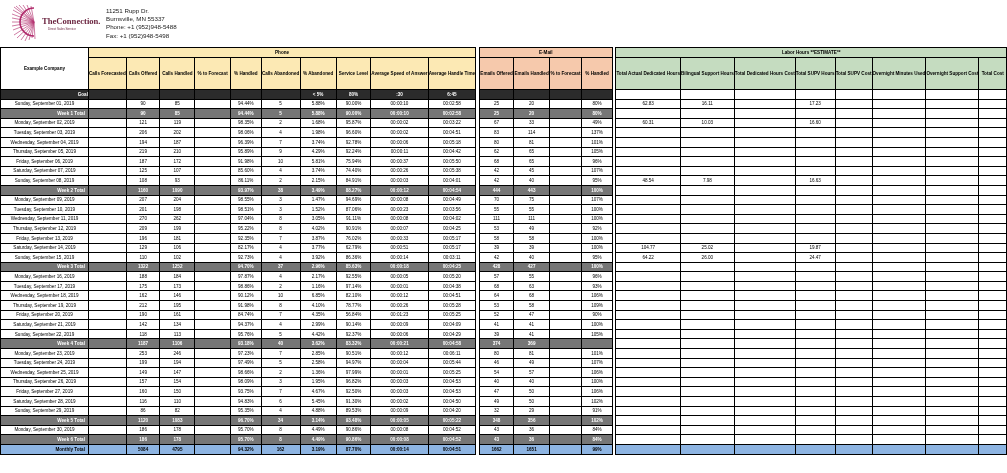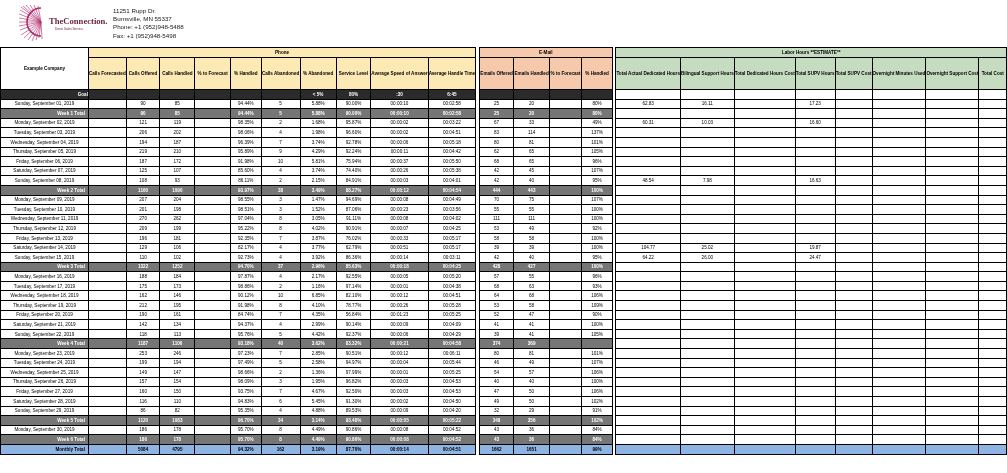--- a/index.html
+++ b/index.html
@@ -5,21 +5,21 @@
   html,body{margin:0;padding:0;}
   body{
     width:1007px;height:473px;
     background:#ffffff;
     font-family:"Liberation Sans", sans-serif;
     font-size:5px;
     color:#000;
     overflow:hidden;
   }
   
-  .topbar{display:flex;align-items:flex-start;height:44px;padding:3px 0 0 15px;}
+  .topbar{display:flex;align-items:flex-start;height:44px;padding:3px 0 0 8px;}
   .logo-wrap{width:95px;display:flex;align-items:center;justify-content:center;padding-top:2px;}
   .logo{position:relative;width:88px;height:36px;}
   .logo svg{display:block;}
   .addr{margin-left:3px;padding-top:4px;line-height:8.2px;font-size:6.2px;color:#1a1a1a;}
   .addr div{white-space:nowrap;}
 
   
   .sheet{position:relative;width:1007px;}
   table.g{border-collapse:collapse;table-layout:fixed;}
   table.g td,table.g th{

